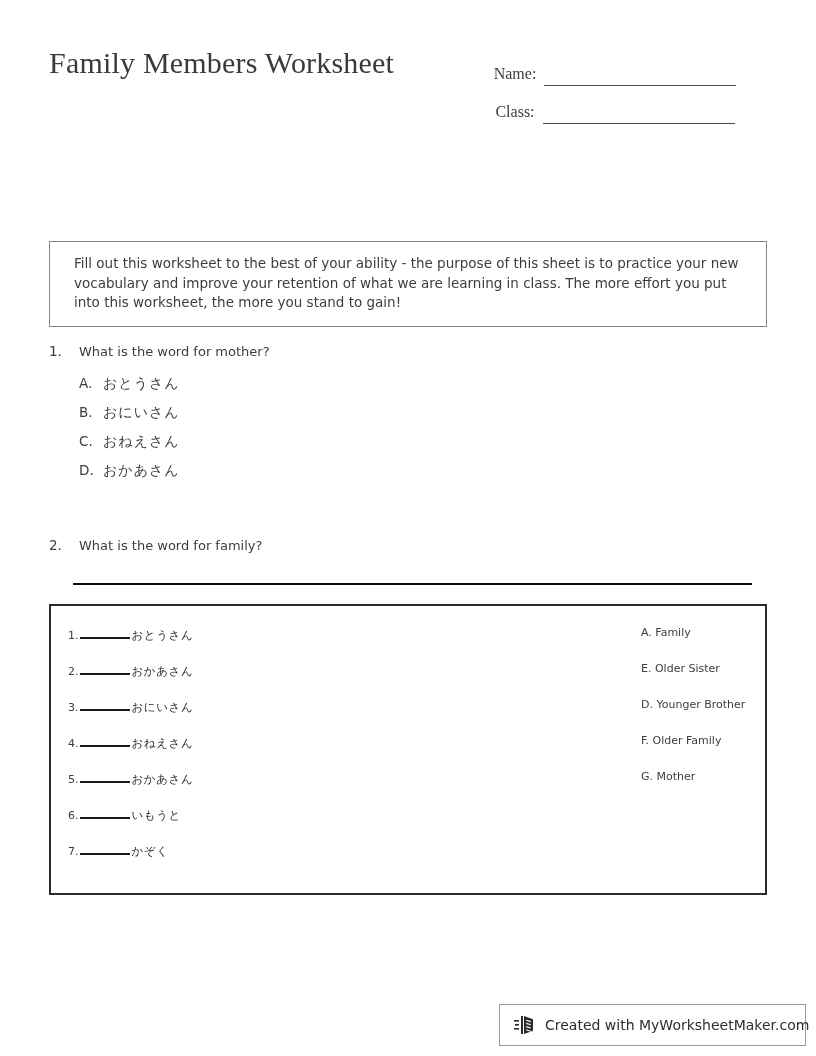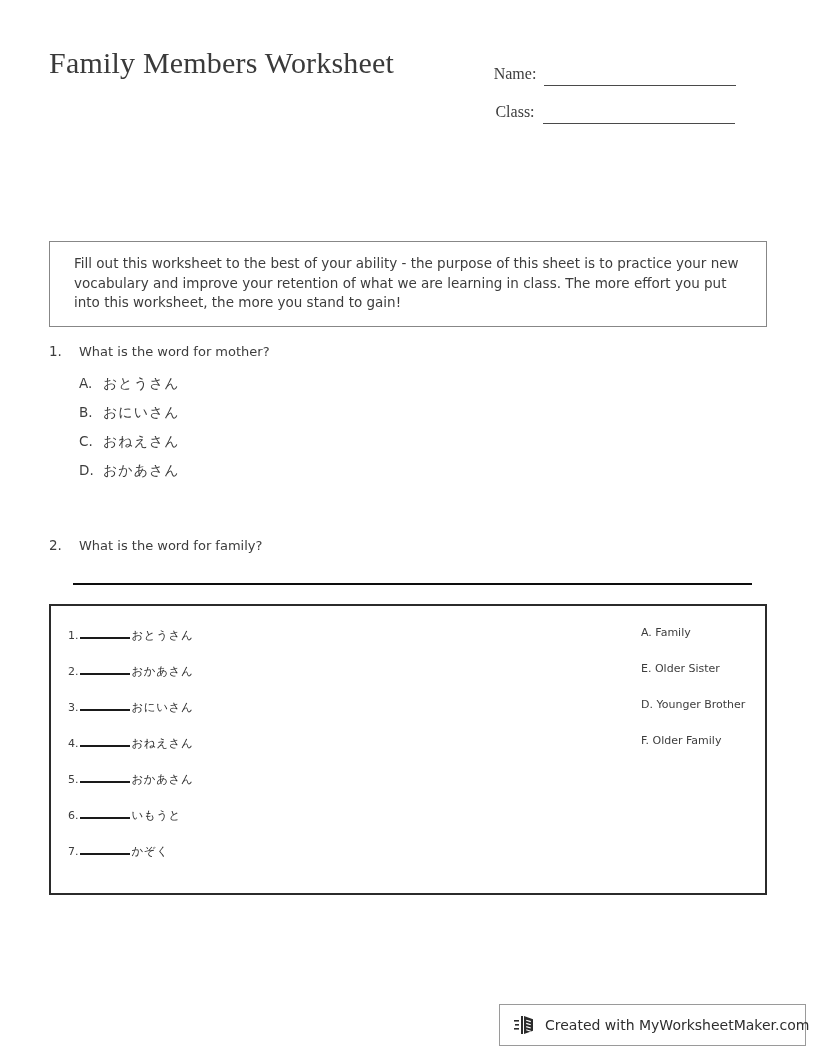--- a/index.html
+++ b/index.html
@@ -310,20 +310,21 @@
         <span class="match-blank"></span>
         <span class="match-word">かぞく</span>
       </div>
     </div>
 
     <div class="matching-right">
       <div class="option-item">A. Family</div>
       <div class="option-item">E. Older Sister</div>
       <div class="option-item">D. Younger Brother</div>
       <div class="option-item">F. Older Family</div>
+      <div class="option-item">G. Mother</div>
     </div>
 
   </div>
 </div>
 
 <div class="footer-badge">
   <svg class="footer-logo" viewBox="0 0 22 24">
     <g fill="#2b2b2b">
       <rect x="0" y="7" width="5" height="1.6"></rect>
       <rect x="1" y="11" width="4" height="1.6"></rect>

